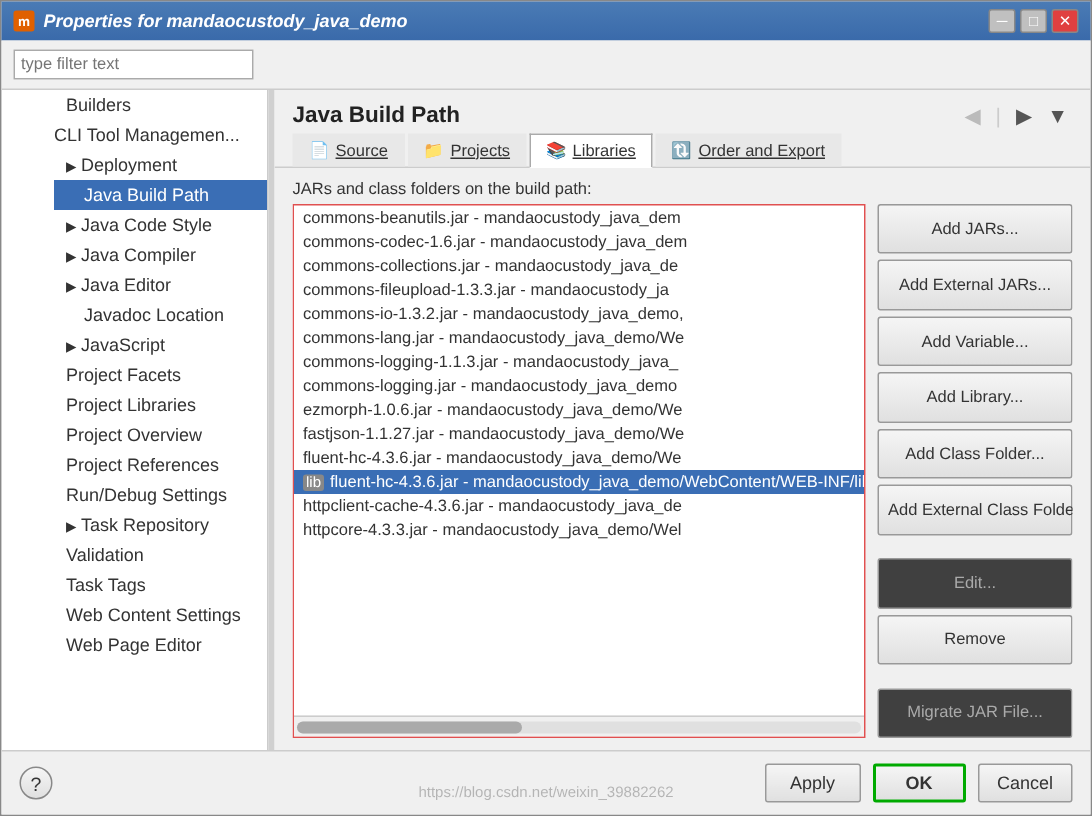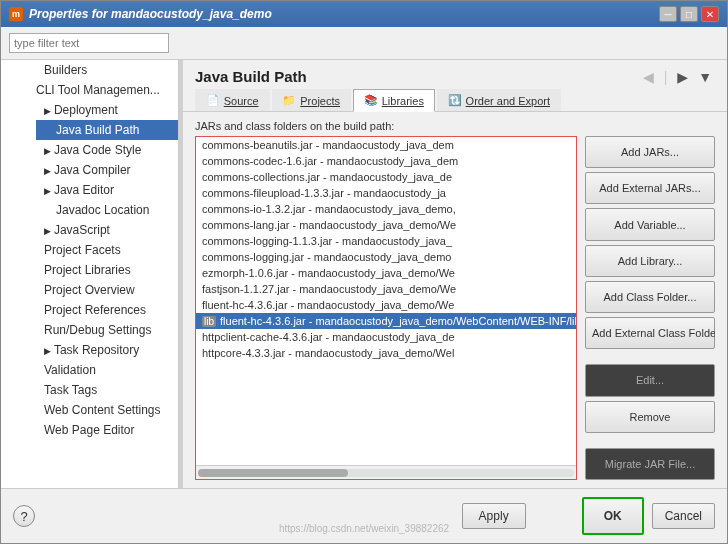--- a/index.html
+++ b/index.html
@@ -306,30 +306,29 @@
       height: 26px;
       padding: 0 16px;
       background: linear-gradient(to bottom, #f5f5f5, #e0e0e0);
       border: 1px solid #999;
       border-radius: 2px;
       font-size: 12px;
       cursor: pointer;
       color: #333;
     }
     .ok-btn {
-      height: 38px;
+      height: 26px;
       padding: 0 20px;
       background: linear-gradient(to bottom, #f5f5f5, #e0e0e0);
       border: 2px solid #00aa00;
       border-radius: 2px;
       font-size: 12px;
       cursor: pointer;
       color: #333;
       font-weight: 600;
-      margin-left: 48px;
     }
     .cancel-btn {
       height: 26px;
       padding: 0 12px;
       background: linear-gradient(to bottom, #f5f5f5, #e0e0e0);
       border: 1px solid #999;
       border-radius: 2px;
       font-size: 12px;
       cursor: pointer;
       color: #333;

